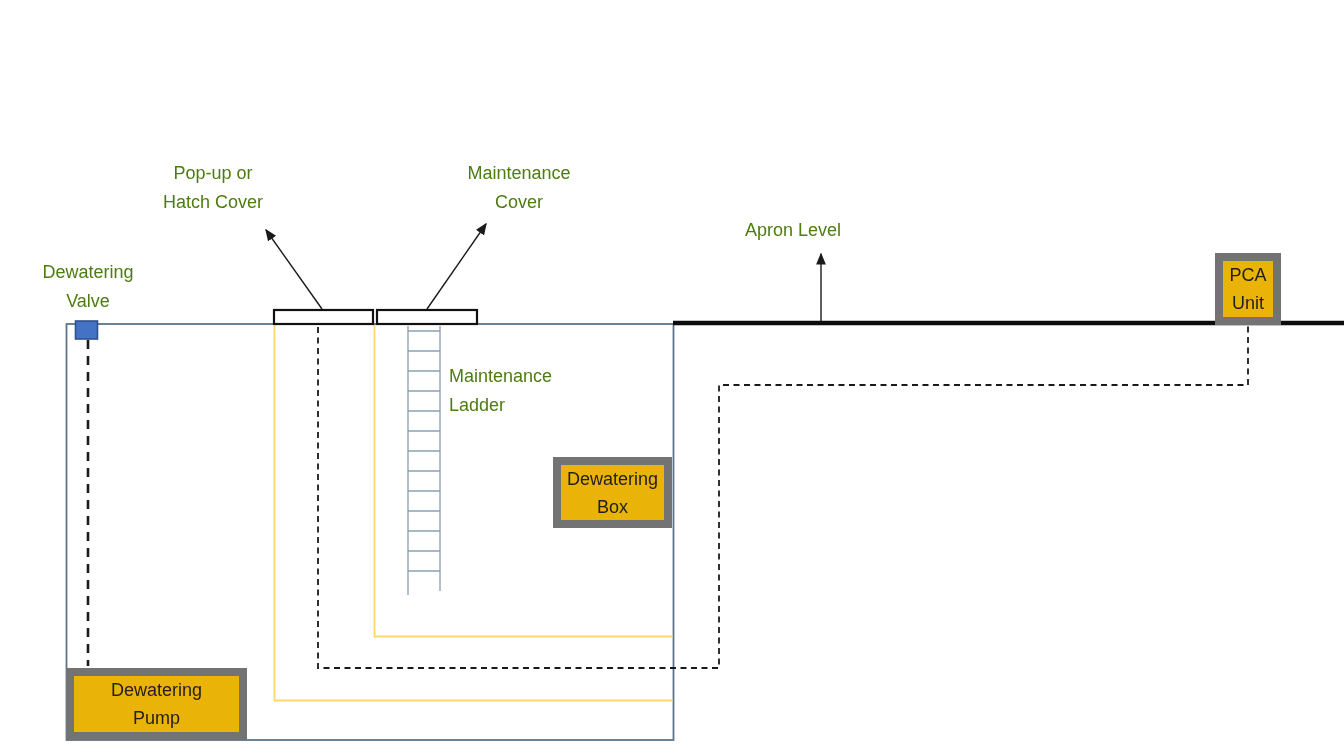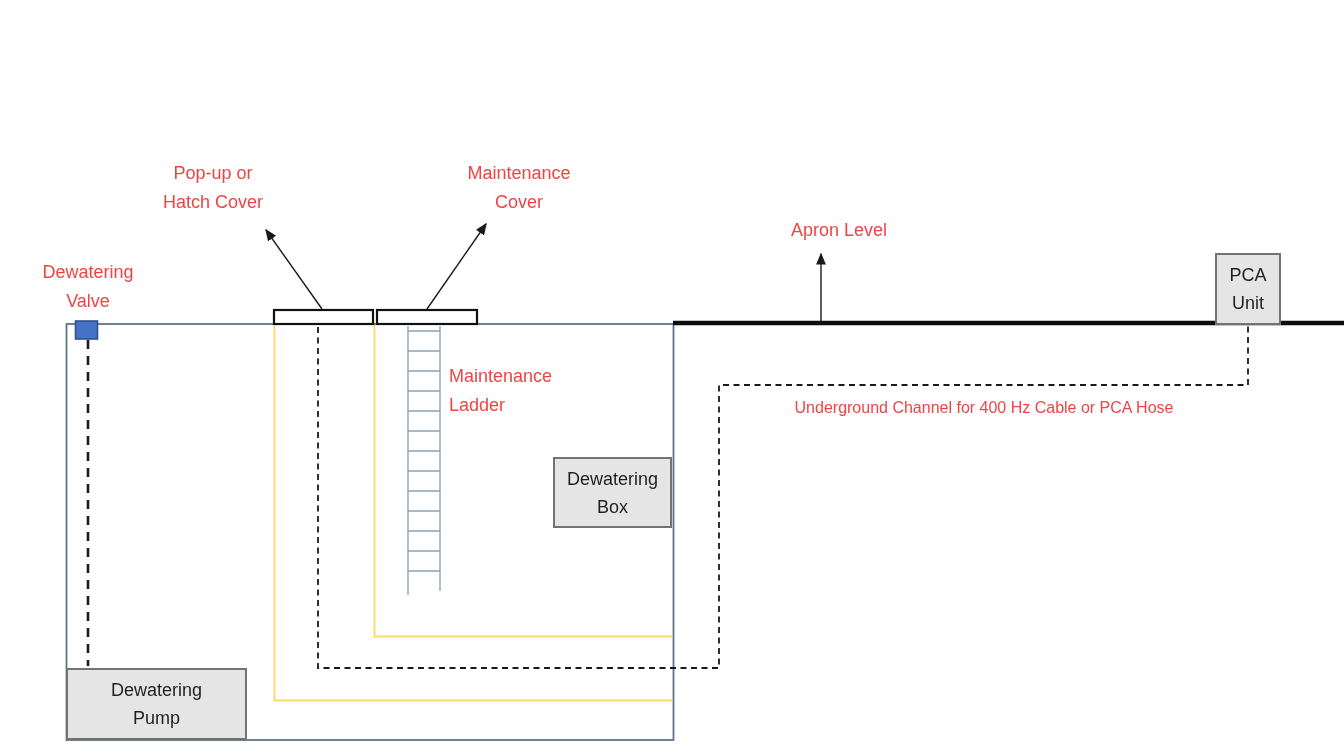--- a/index.html
+++ b/index.html
@@ -15,29 +15,29 @@
   #diagram-svg {
     position: absolute;
     left: 0; top: 0;
     width: 1344px; height: 756px;
   }
   .lbl {
     position: absolute;
     white-space: pre-line;
     font-size: 18px;
     line-height: 29px;
-    color: #ef4444;
+    color: #4d7c0f;
   }
   .lbl.center { text-align: center; }
   .lbl.small { font-size: 16px; line-height: 20px; }
   .dbox {
     position: absolute;
     box-sizing: border-box;
-    background: #e5e5e5;
-    border: 2px solid #737373;
+    background: #eab308;
+    border: 8px solid #737373;
     display: flex;
     align-items: center;
     justify-content: center;
     text-align: center;
     white-space: pre-line;
     font-size: 18px;
     line-height: 28px;
     z-index: 3;
   }
 </style>
@@ -79,30 +79,29 @@
     <line x1="427" y1="309" x2="486" y2="224" stroke="#1a1a1a" stroke-width="1.4" marker-end="url(#arrowhead)"></line>
     <line x1="821" y1="321" x2="821" y2="254" stroke="#1a1a1a" stroke-width="1.4" marker-end="url(#arrowhead)"></line>
   </svg>
 
   <div class="lbl center" style="left:93px; top:159px; width:240px;">Pop-up or
 Hatch Cover</div>
 
   <div class="lbl center" style="left:399px; top:159px; width:240px;">Maintenance
 Cover</div>
 
-  <div class="lbl center" style="left:739px; top:216px; width:200px;">Apron Level</div>
+  <div class="lbl center" style="left:693px; top:216px; width:200px;">Apron Level</div>
 
   <div class="lbl center" style="left:8px; top:258px; width:160px;">Dewatering
 Valve</div>
 
   <div class="lbl" style="left:449px; top:362px; width:180px;">Maintenance
 Ladder</div>
 
 
-  <div class="lbl small center" style="left:722px; top:398px; width:524px;">Underground Channel for 400 Hz Cable or PCA Hose</div>
 
   <div class="dbox" style="left:553px; top:457px; width:119px; height:71px;">Dewatering
 Box</div>
 
   <div class="dbox" style="left:66px; top:668px; width:181px; height:72px;">Dewatering
 Pump</div>
 
   <div class="dbox" style="left:1215px; top:253px; width:66px; height:72px;">PCA
 Unit</div>
 

